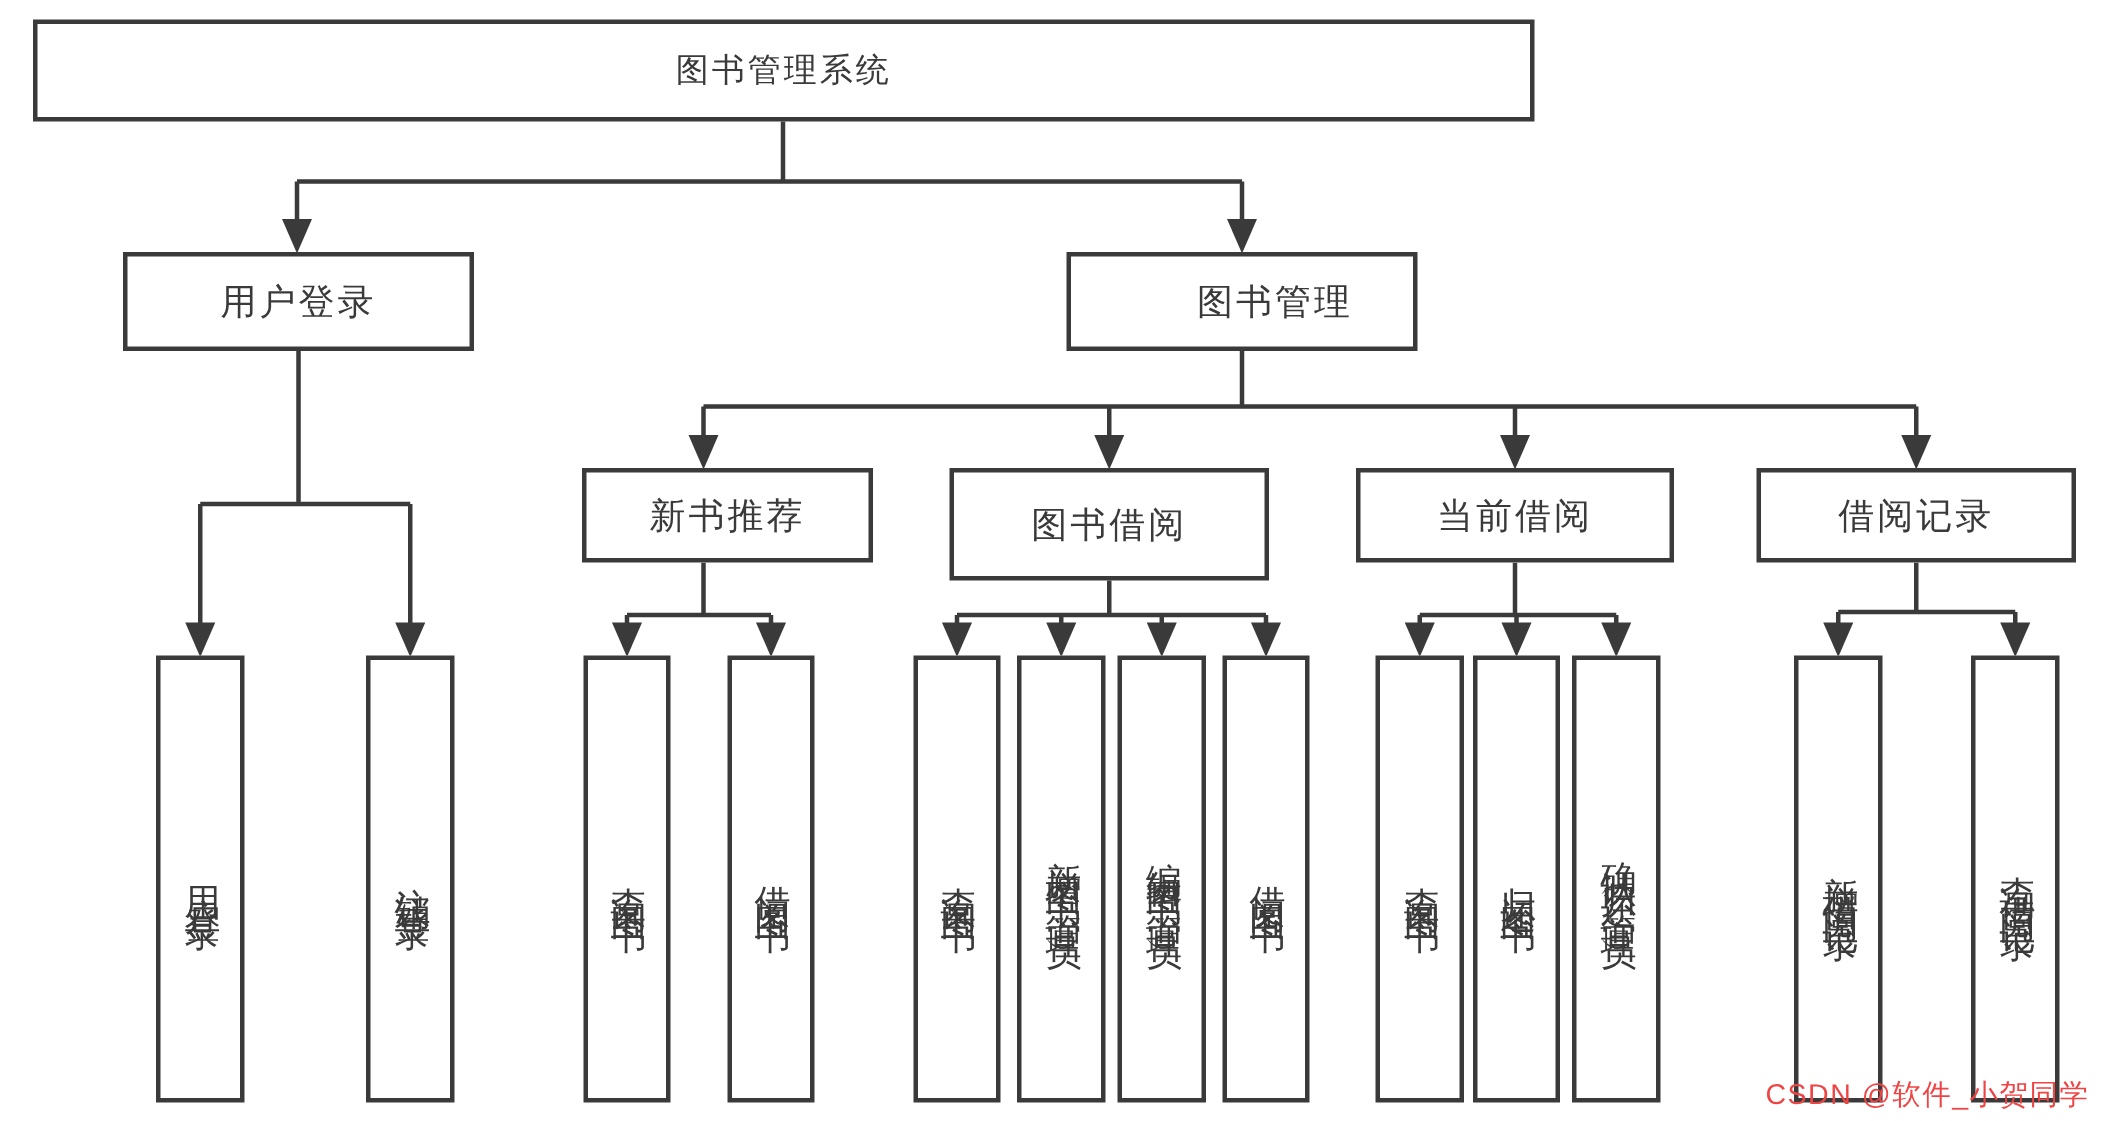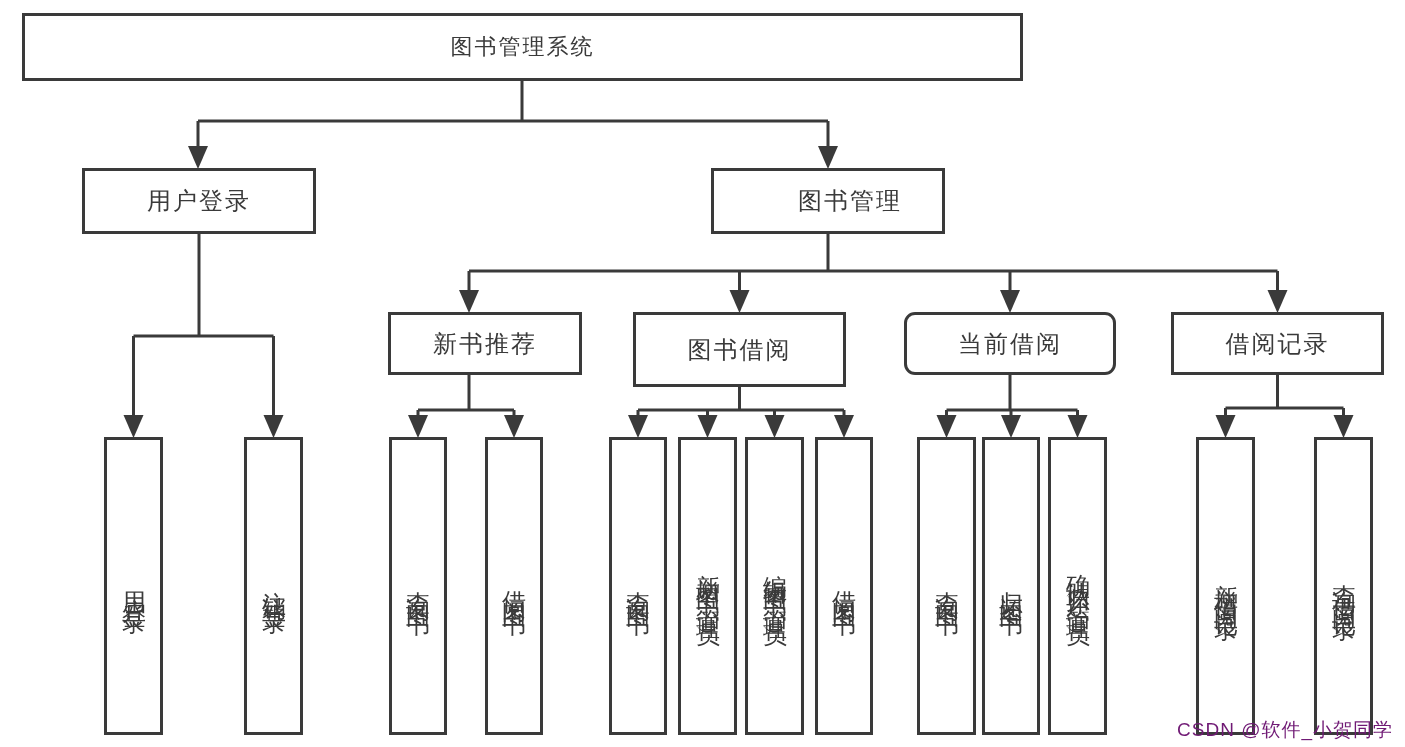--- a/index.html
+++ b/index.html
@@ -42,21 +42,21 @@
     line-height: 52px;
     top: 437px;
     height: 298px;
   }
   .watermark {
     position: absolute;
     top: 717px;
     right: 12px;
     font-size: 19px;
     letter-spacing: 1px;
-    color: #701a75;
+    color: #ef4444;
     white-space: nowrap;
     z-index: 5;
   }
   svg path { stroke: #3a3a3a; stroke-width: 3; fill: none; }
   svg polygon { fill: #3a3a3a; stroke: none; }
 </style>
 </head>
 <body>
 
 <div class="canvas">
@@ -91,21 +91,21 @@
     <polygon points="1333.5,415 1353.5,415 1343.5,438"></polygon>
   </svg>
 
   <div class="node hbox root-box" style="left:22px; top:13px; width:1001px; height:68px;">图书管理系统</div>
 
   <div class="node hbox" style="left:82px; top:168px; width:234px; height:66px;">用户登录</div>
   <div class="node hbox" style="left:711px; top:168px; width:234px; height:66px;padding-left:44px;">图书管理</div>
 
   <div class="node hbox" style="left:362px; top:312px; width:194px; height:63px;margin-left:26px;">新书推荐</div>
   <div class="node hbox" style="left:633px; top:312px; width:213px; height:75px;">图书借阅</div>
-  <div class="node hbox" style="left:904px; top:312px; width:212px; height:63px;border-radius:11px;">当前借阅</div>
+  <div class="node hbox" style="left:904px; top:312px; width:212px; height:63px;">当前借阅</div>
   <div class="node hbox" style="left:1171px; top:312px; width:213px; height:63px;">借阅记录</div>
 
   <div class="node vbox" style="left:104px; width:59px;">用户登录</div>
   <div class="node vbox" style="left:244px; width:59px;">注销登录</div>
   <div class="node vbox" style="left:389px; width:58px;">查询图书</div>
   <div class="node vbox" style="left:485px; width:58px;">借阅图书</div>
   <div class="node vbox" style="left:609px; width:58px;">查询图书</div>
   <div class="node vbox" style="left:678px; width:59px;">新增图书（管理员）</div>
   <div class="node vbox" style="left:745px; width:59px;">编辑图书（管理员）</div>
   <div class="node vbox" style="left:815px; width:58px;">借阅图书</div>

